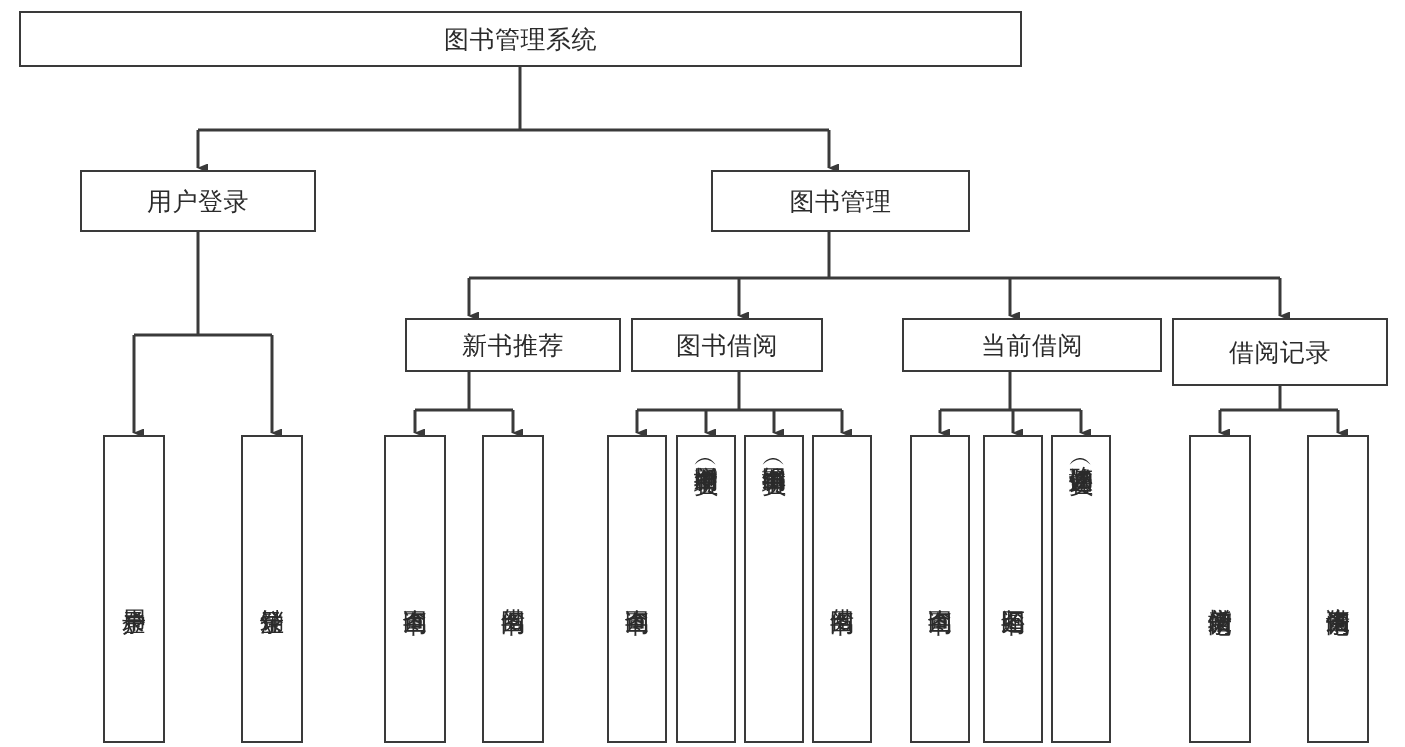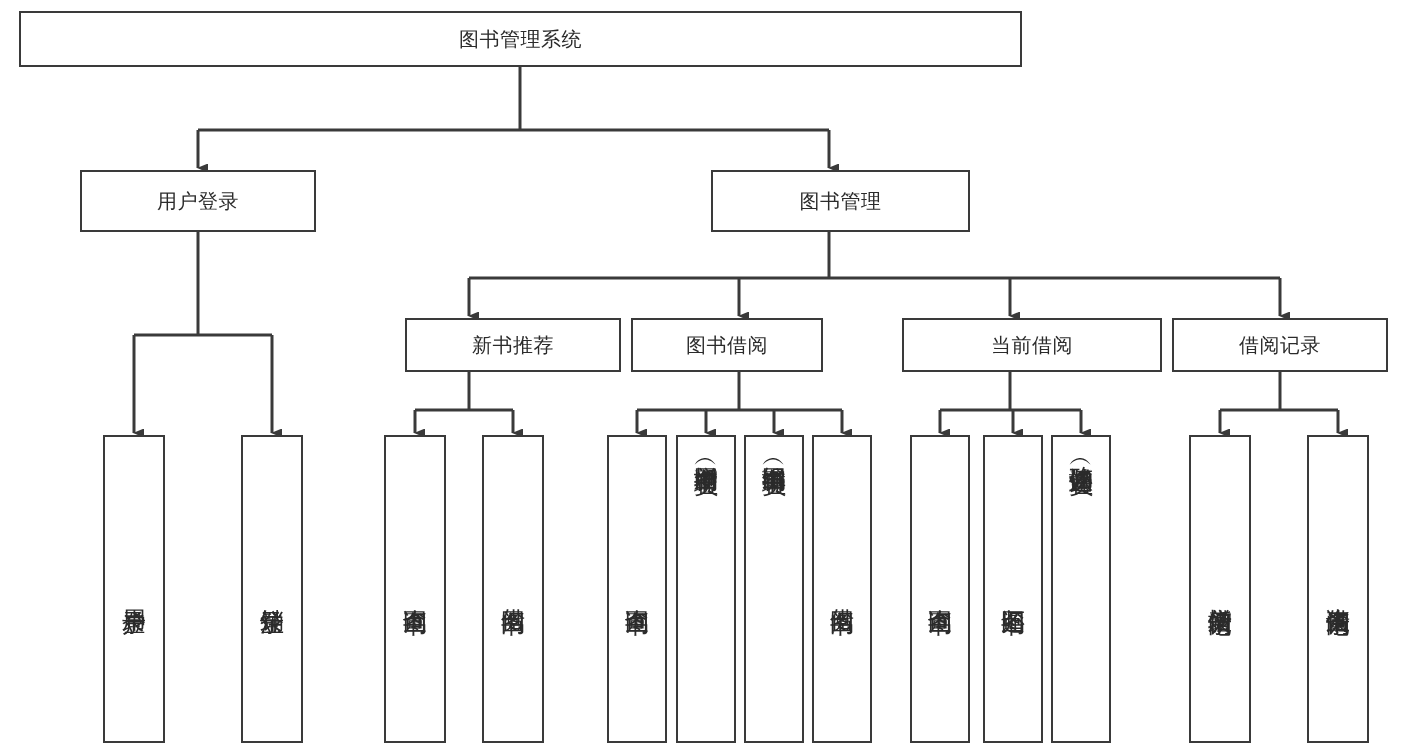--- a/index.html
+++ b/index.html
@@ -29,21 +29,21 @@
     position: absolute;
     box-sizing: border-box;
     background: #ffffff;
     border: 2px solid #3a3a3a;
     display: flex;
     align-items: center;
     justify-content: center;
     color: #2b2b2b;
   }
   .node.horiz {
-    font-size: 20px;
+    font-size: 25px;
     line-height: 1.15;
     letter-spacing: 0.5px;
   }
   .node.leaf {
     font-size: 24px;
     letter-spacing: 1px;
     align-items: flex-start;
     justify-content: center;
     padding-top: 6px;
   }
@@ -136,21 +136,21 @@
       </div>
       <div class="node horiz" style="left: 361px; top: 318px; width: 216px; height: 54px; border-color: rgb(58, 58, 58); color: rgb(43, 43, 43); margin-left: 44px;">
         <span>新书推荐</span>
       </div>
       <div class="node horiz" style="left: 631px; top: 318px; width: 192px; height: 54px; border-color: rgb(58, 58, 58); color: rgb(43, 43, 43);">
         <span>图书借阅</span>
       </div>
       <div class="node horiz" style="left: 902px; top: 318px; width: 260px; height: 54px; border-color: rgb(58, 58, 58); color: rgb(43, 43, 43);">
         <span>当前借阅</span>
       </div>
-      <div class="node horiz" style="left: 1172px; top: 318px; width: 216px; height: 54px; border-color: rgb(58, 58, 58); color: rgb(43, 43, 43); justify-content: center;">
+      <div class="node horiz" style="left: 1172px; top: 318px; width: 216px; height: 68px; border-color: rgb(58, 58, 58); color: rgb(43, 43, 43); justify-content: center;">
         <span>借阅记录</span>
       </div>
       <div class="node leaf" style="left: 103px; top: 435px; width: 62px; height: 308px; border-color: rgb(58, 58, 58); color: rgb(43, 43, 43);">
         <div class="leafwrap">
           <span class="vtext">用户登录</span>
         </div>
       </div>
       <div class="node leaf" style="left: 241px; top: 435px; width: 62px; height: 308px; border-color: rgb(58, 58, 58); color: rgb(43, 43, 43);">
         <div class="leafwrap">
           <span class="vtext">注销登录</span>

